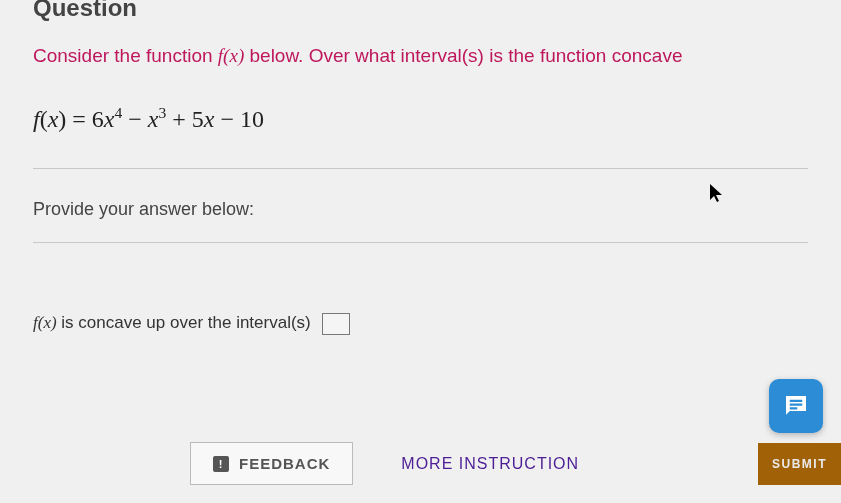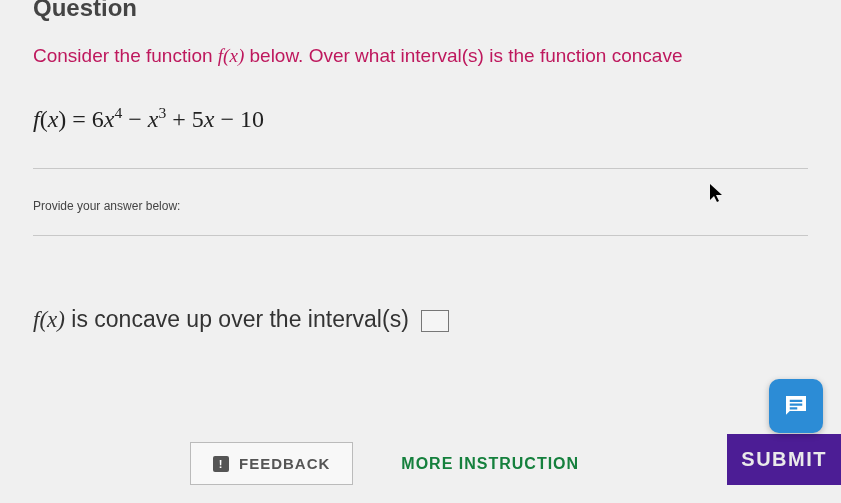--- a/index.html
+++ b/index.html
@@ -50,26 +50,26 @@
     .equation-row sup {
       font-size: 0.65em;
       vertical-align: super;
     }
     .divider {
       border: none;
       border-top: 1px solid #c8c8c8;
       margin: 0 0 0 0;
     }
     .provide-text {
-      font-size: 12px;
+      font-size: 18px;
       color: #444;
       padding: 30px 0 22px 0;
     }
     .answer-row {
-      font-size: 23px;
+      font-size: 17px;
       color: #333;
       padding: 70px 0 35px 0;
     }
     .answer-row .fn {
       font-family: 'Times New Roman', serif;
       font-style: italic;
     }
     .answer-input {
       display: inline-block;
       width: 28px;
@@ -100,31 +100,31 @@
       font-weight: 600;
       letter-spacing: 1px;
       display: inline-flex;
       align-items: center;
       gap: 10px;
       cursor: pointer;
     }
     .btn-more {
       border: none;
       background: transparent;
-      color: #15803d;
+      color: #4c1d95;
       font-size: 16px;
       letter-spacing: 1px;
-      font-weight: 700;
+      font-weight: 400;
       padding: 12px 18px;
     }
     .btn-submit {
-      background: #4c1d95;
+      background: #a16207;
       color: #eaeaea;
       border: none;
-      font-size: 20px;
+      font-size: 12px;
       letter-spacing: 1.5px;
       font-weight: 600;
       padding: 14px 14px;
       position: absolute;
       right: 0;
       bottom: 0;
     }
     .feedback-icon {
       width: 16px;
       height: 16px;

